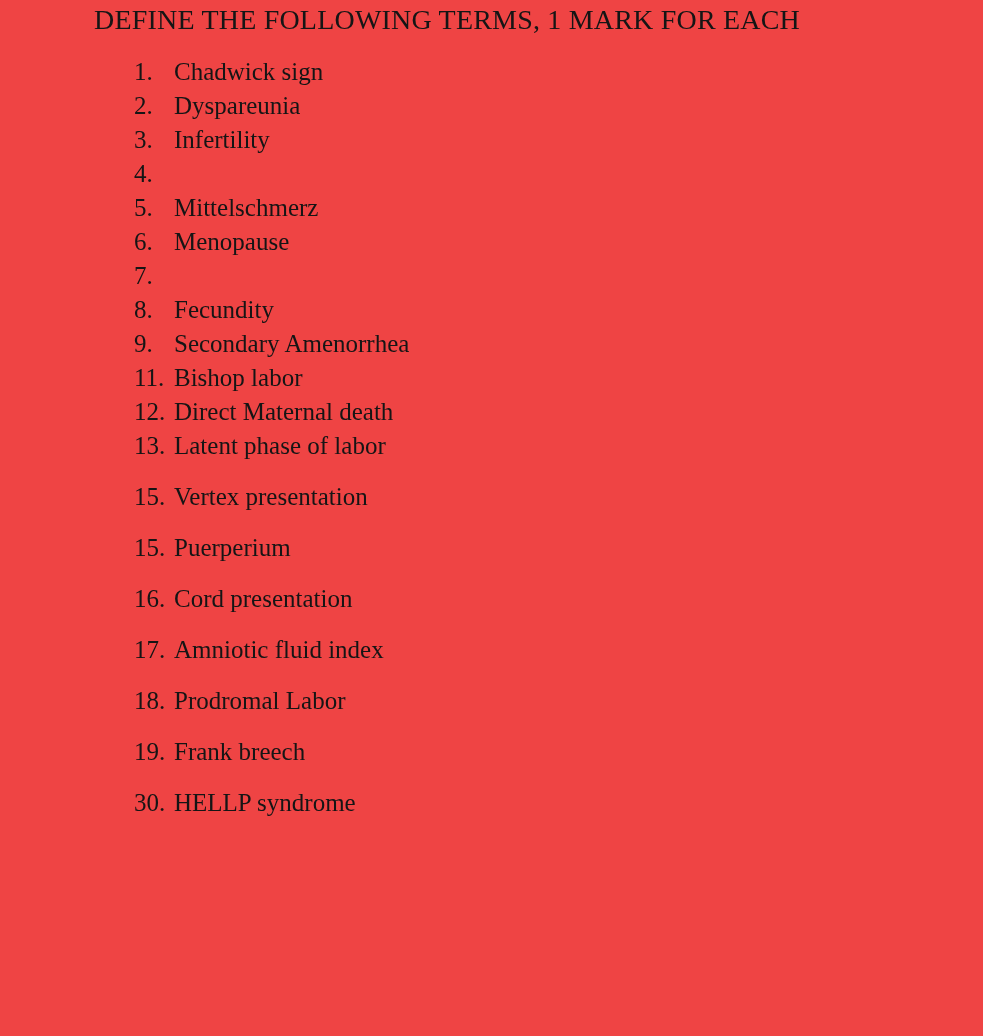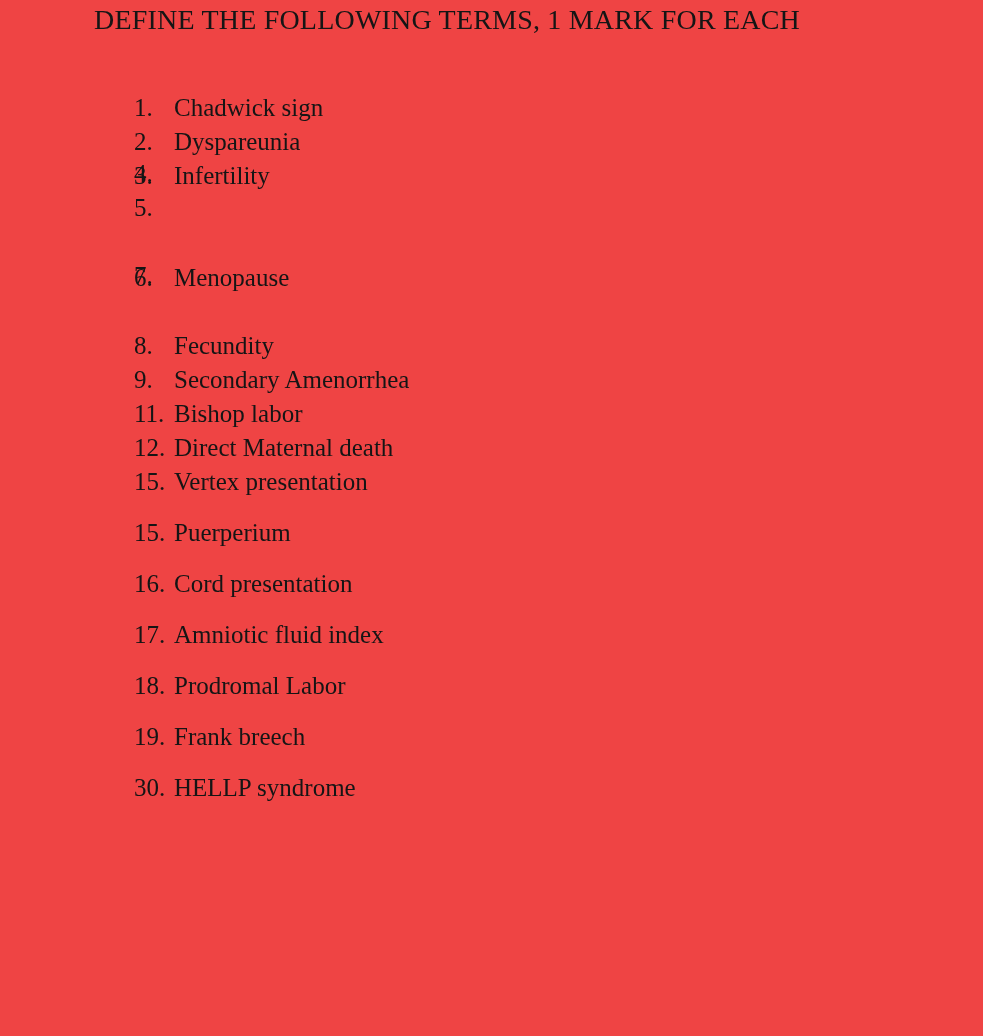--- a/index.html
+++ b/index.html
@@ -47,21 +47,20 @@
   .term:nth-child(n+13) {
     margin-top: 17px;
   }
   .term-number {
     flex: 0 0 40px;
     width: 40px;
     text-align: left;
   }
   .term-label {
     white-space: nowrap;
-    margin-top: 36px;
   }
 </style>
 </head>
 <body>
 
 <div class="page">
   <div class="heading">DEFINE THE FOLLOWING TERMS, 1 MARK FOR EACH</div>
 
   <ol class="terms">
   <li class="term">
@@ -78,20 +77,21 @@
     <span class="term-number">3.</span>
     <span class="term-label">Infertility</span>
   </li>
 
   <li class="term">
     <span class="term-number">4.</span>
   </li>
 
   <li class="term">
     <span class="term-number">5.</span>
+    <span class="term-label">Mittelschmerz</span>
   </li>
 
   <li class="term">
     <span class="term-number">6.</span>
     <span class="term-label">Menopause</span>
   </li>
 
   <li class="term">
     <span class="term-number">7.</span>
   </li>
@@ -110,20 +110,24 @@
   <li class="term">
     <span class="term-number">11.</span>
     <span class="term-label">Bishop labor</span>
   </li>
 
   <li class="term">
     <span class="term-number">12.</span>
     <span class="term-label">Direct Maternal death</span>
   </li>
 
+  <li class="term">
+    <span class="term-number">13.</span>
+    <span class="term-label">Latent phase of labor</span>
+  </li>
 
   <li class="term">
     <span class="term-number">15.</span>
     <span class="term-label">Vertex presentation</span>
   </li>
 
   <li class="term">
     <span class="term-number">15.</span>
     <span class="term-label">Puerperium</span>
   </li>

